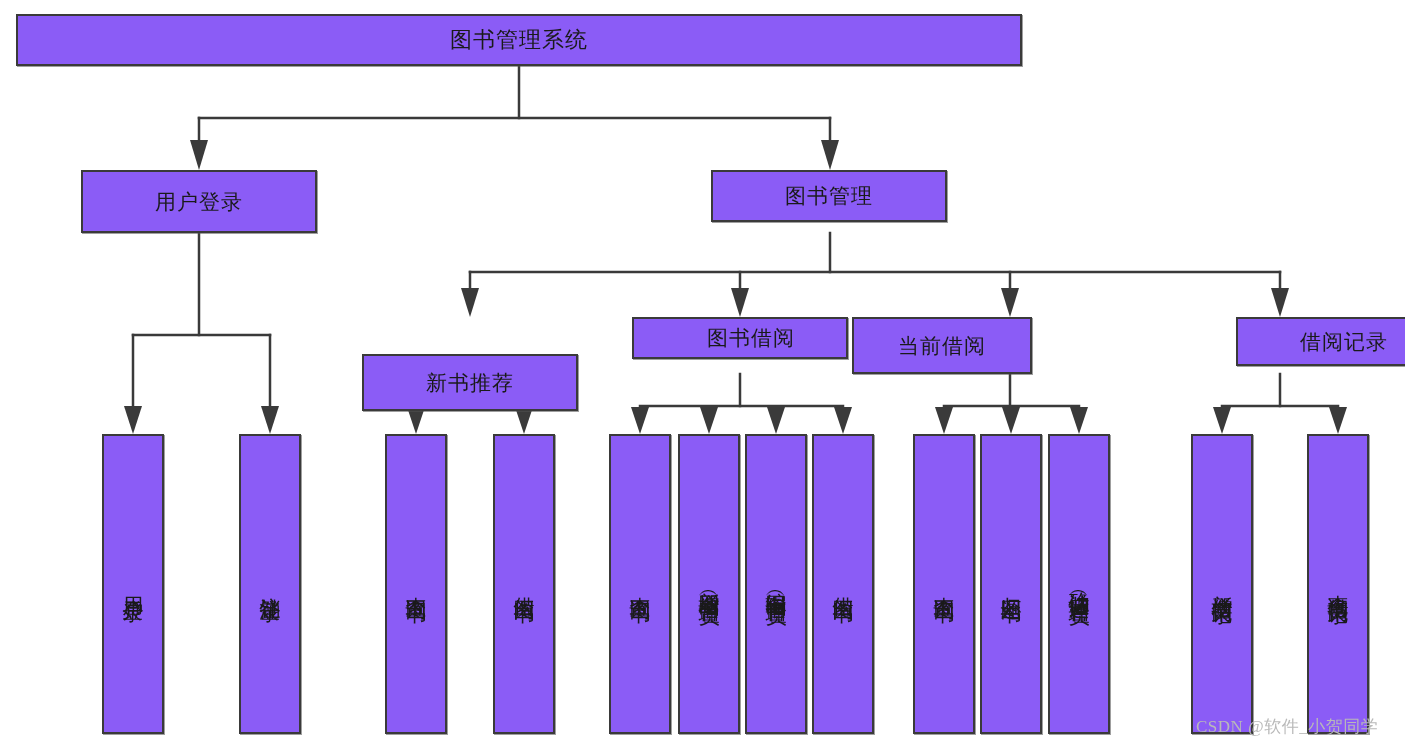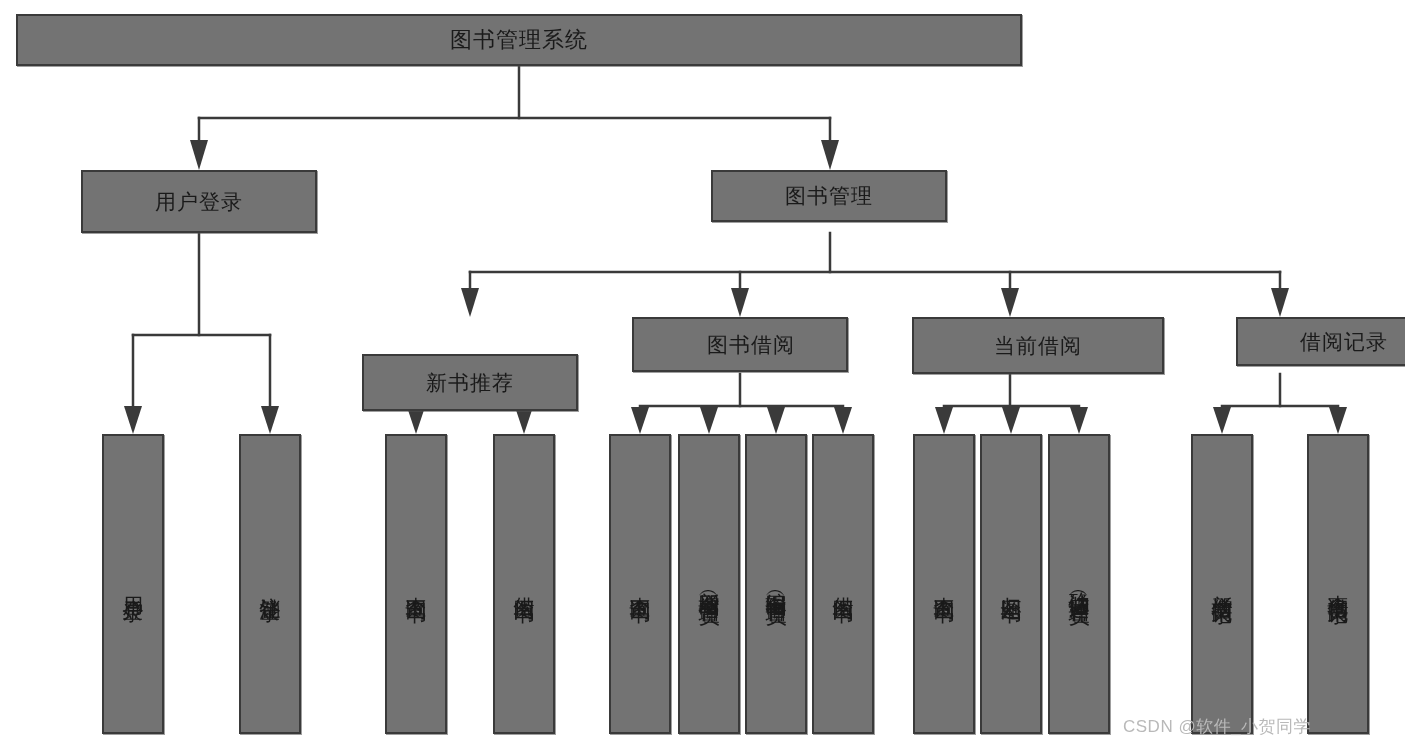--- a/index.html
+++ b/index.html
@@ -14,21 +14,21 @@
     position: relative;
     width: 1405px;
     height: 747px;
     background: #ffffff;
     overflow: hidden;
   }
   .node {
     position: absolute;
     box-sizing: border-box;
     border: 2px solid #3a3a3a;
-    background: #737373;
+    background: #8b5cf6;
     display: flex;
     align-items: center;
     justify-content: center;
     color: #1a1a1a;
     box-shadow: 1px 1px 0 rgba(80,80,80,0.55);
   }
   .node.horizontal {
     font-size: 21px;
     letter-spacing: 1px;
     line-height: 1.2;
@@ -137,22 +137,22 @@
     <polygon class="arrow-head" points="1213,407 1231,407 1222,434"></polygon>
     <polygon class="arrow-head" points="1329,407 1347,407 1338,434"></polygon>
   </svg>
 
   <div class="node horizontal root" style="left:16px; top:14px; width:1006px; height:52px;">图书管理系统</div>
 
   <div class="node horizontal" style="left:81px; top:170px; width:236px; height:63px;">用户登录</div>
   <div class="node horizontal" style="left:711px; top:170px; width:236px; height:52px;">图书管理</div>
 
   <div class="node horizontal" style="left:362px; top:317px; width:216px; height:57px;margin-top:37px;">新书推荐</div>
-  <div class="node horizontal" style="left:632px; top:317px; width:216px; height:55px;padding-left:28px;">图书借阅</div>
-  <div class="node horizontal" style="left:912px; top:317px; width:252px; height:57px;">当前借阅</div>
+  <div class="node horizontal" style="left:632px; top:317px; width:216px; height:42px;padding-left:28px;">图书借阅</div>
+  <div class="node horizontal" style="left:852px; top:317px; width:180px; height:57px;">当前借阅</div>
   <div class="node horizontal" style="left:1236px; top:317px; width:216px; height:49px;">借阅记录</div>
 
   <div class="node vertical" style="left:102px; top:434px; width:62px; height:300px;">
     <span class="vtext">用户登录</span>
   </div>
   <div class="node vertical" style="left:239px; top:434px; width:62px; height:300px;">
     <span class="vtext">注销登录</span>
   </div>
 
   <div class="node vertical" style="left:385px; top:434px; width:62px; height:300px;">
@@ -185,15 +185,15 @@
     <span class="vtext">确认归还（管理员）</span>
   </div>
 
   <div class="node vertical" style="left:1191px; top:434px; width:62px; height:300px;">
     <span class="vtext">新增借阅记录</span>
   </div>
   <div class="node vertical" style="left:1307px; top:434px; width:62px; height:300px;">
     <span class="vtext">查询借阅记录</span>
   </div>
 
-  <div class="watermark" style="left:1123px; top:715px;">CSDN @软件_小贺同学</div>
+  <div class="watermark" style="left:1196px; top:715px;font-family:Liberation Serif, serif;">CSDN @软件_小贺同学</div>
 
 </div>
 
 </body></html>

